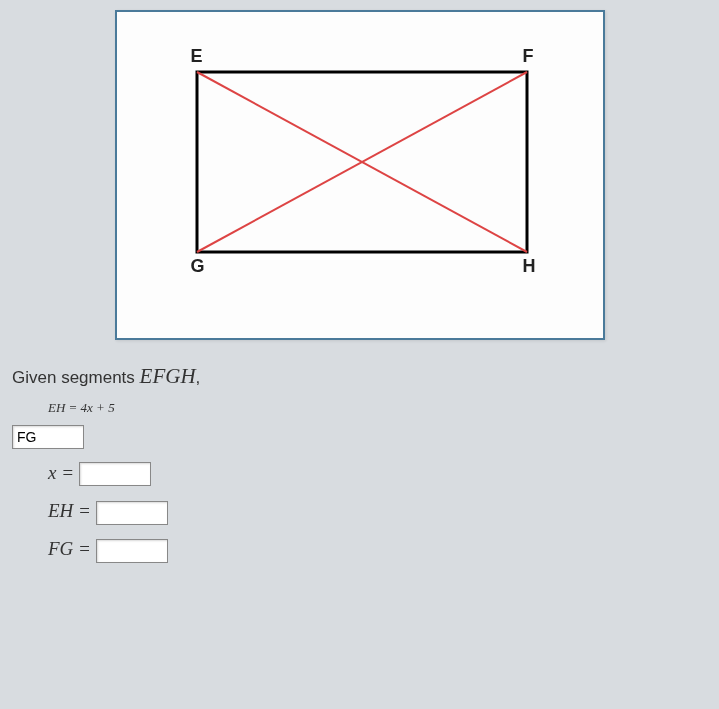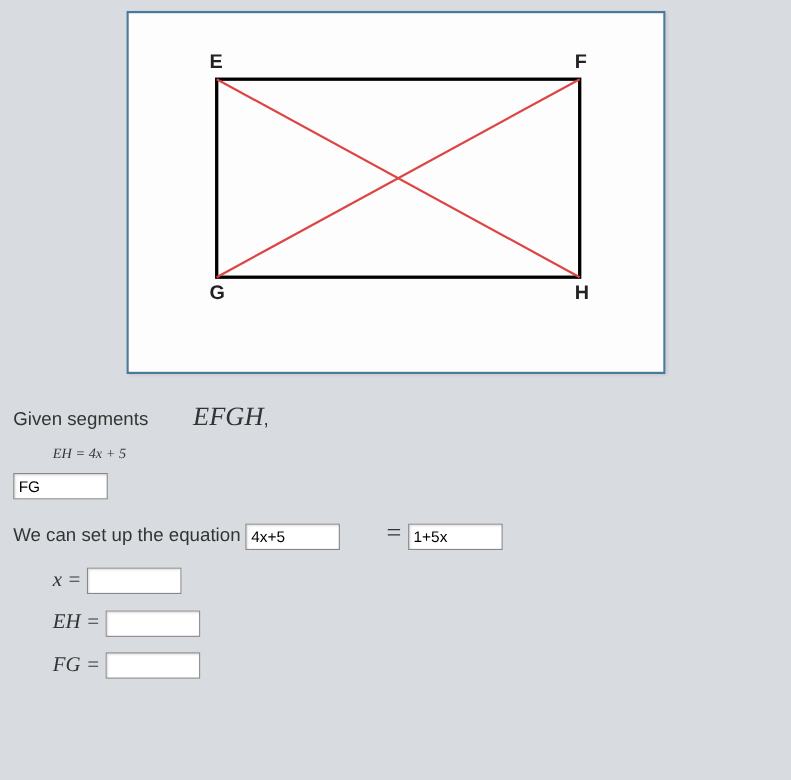--- a/index.html
+++ b/index.html
@@ -35,35 +35,34 @@
       font-weight: bold;
       color: #222;
     }
     .content {
       padding: 0 12px;
       line-height: 1.6;
     }
     .math-italic {
       font-family: 'Times New Roman', serif;
       font-style: italic;
-      font-size: 24px;
-      margin-left: 36px;
+      font-size: 21px;
     }
     .given-line {
       margin: 4px 0 4px 36px;
       font-family: 'Times New Roman', serif;
       font-style: italic;
       font-size: 13px;
     }
     .prompt-line {
       margin-top: 12px;
     }
     .answer-input {
       height: 24px;
-      width: 86px;
+      width: 72px;
       border: 1px solid #888;
       background: #fff;
       font-size: 14px;
       padding: 2px 4px;
       vertical-align: middle;
       font-family: Arial, sans-serif;
       box-shadow: inset 1px 1px 2px rgba(0,0,0,0.15);
     }
     .eq-row {
       margin: 8px 0 8px 36px;
@@ -95,23 +94,20 @@
   <div>
     <span>Given segments </span><span class="math-italic">EFGH</span><span>,</span>
   </div>
 
   <div class="given-line">EH = 4x + 5</div>
 
   <div style="margin-top:4px;">
     <input class="answer-input" value="FG" style="">
   </div>
 
-  <div class="prompt-line">
-    <span>We can set up the equation </span><input class="answer-input" value="4x+5" style=""><span class="math-italic" style="font-style:normal;"> = </span><input class="answer-input" value="1+5x" style="">
-  </div>
 
   <div class="eq-row">
     <span>x =</span>
     <input class="answer-input" value="" style="">
   </div>
 
   <div class="eq-row">
     <span>EH =</span>
     <input class="answer-input" value="" style="">
   </div>

